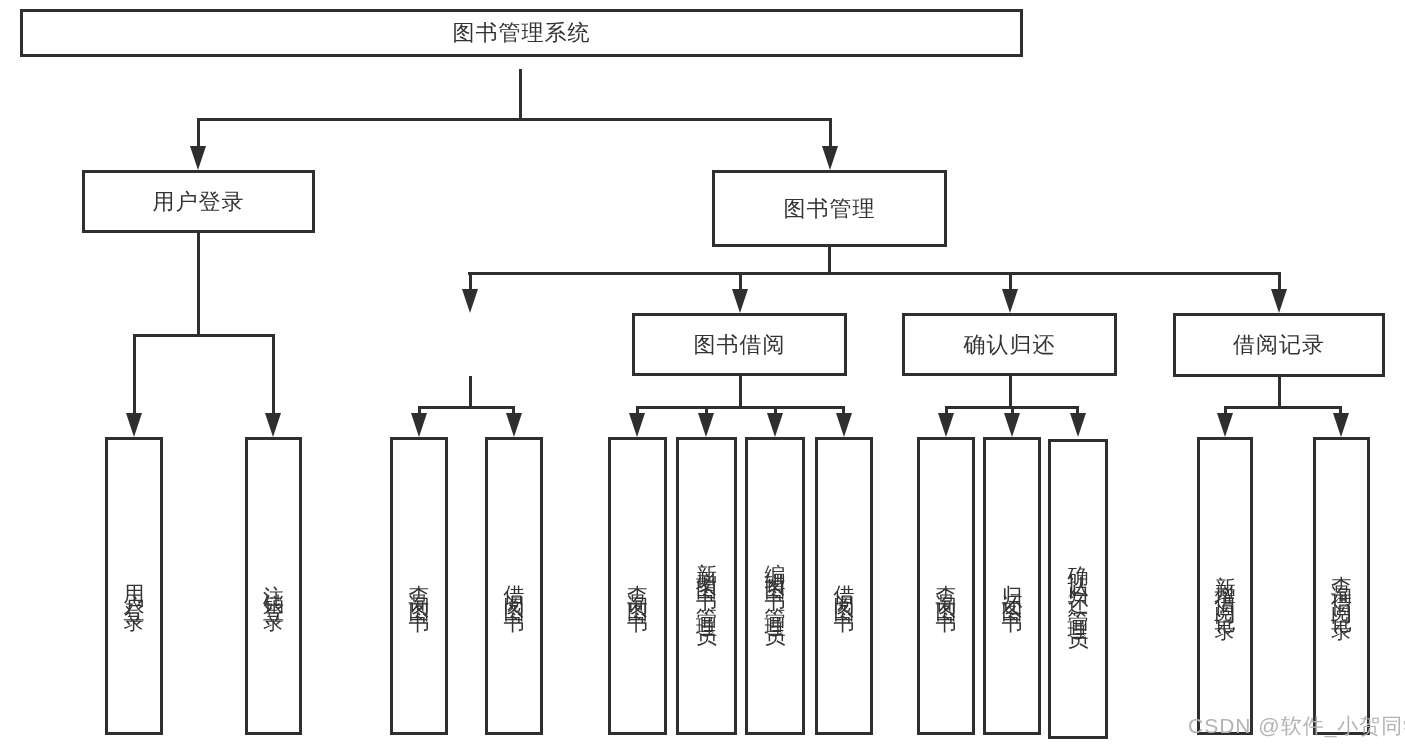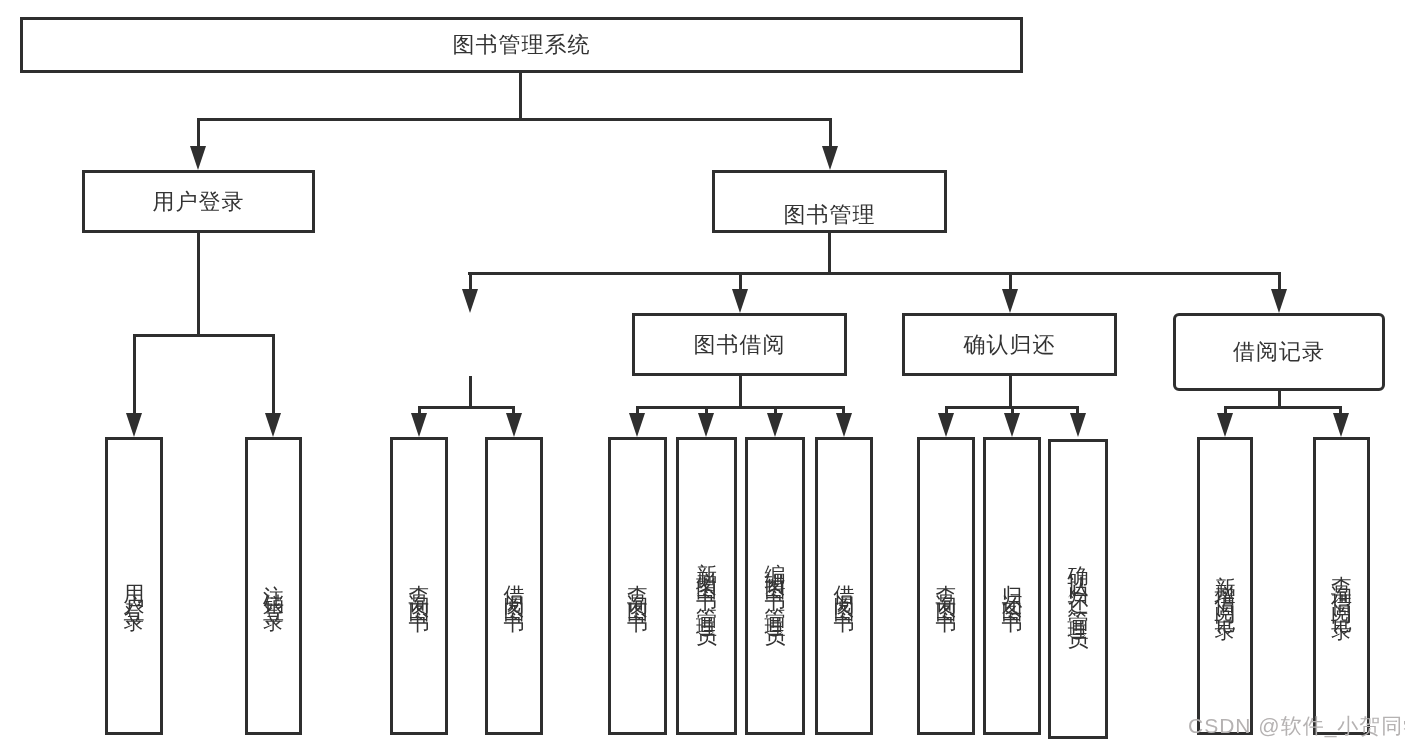--- a/index.html
+++ b/index.html
@@ -78,35 +78,35 @@
     letter-spacing: 1px;
     white-space: nowrap;
     z-index: 3;
   }
 </style>
 </head>
 <body>
 
 <div id="canvas">
 
-  <div class="hbox" style="left:20px; top:17px; width:1003px; height:56px;">
+  <div class="hbox" style="left:20px; top:9px; width:1003px; height:48px;">
     <span>图书管理系统</span>
   </div>
 
   <div class="vline" style="left:519px; top:69px; height:51px;"></div>
   <div class="hline" style="left:197px; top:118px; width:634px;"></div>
   <div class="vline" style="left:197px; top:118px; height:30px;"></div>
   <div class="arrowhead" style="left:190px; top:146px;"></div>
   <div class="vline" style="left:829px; top:118px; height:30px;"></div>
   <div class="arrowhead" style="left:822px; top:146px;"></div>
 
   <div class="hbox" style="left:82px; top:170px; width:233px; height:63px;">
     <span>用户登录</span>
   </div>
-  <div class="hbox" style="left:712px; top:170px; width:235px; height:63px;align-items:flex-end;">
+  <div class="hbox" style="left:712px; top:170px; width:235px; height:77px;">
     <span>图书管理</span>
   </div>
 
   <div class="vline" style="left:197px; top:233px; height:103px;"></div>
   <div class="hline" style="left:133px; top:334px; width:141px;"></div>
   <div class="vline" style="left:133px; top:334px; height:80px;"></div>
   <div class="arrowhead" style="left:126px; top:413px;"></div>
   <div class="vline" style="left:272px; top:334px; height:80px;"></div>
   <div class="arrowhead" style="left:265px; top:413px;"></div>
 
@@ -120,21 +120,21 @@
   <div class="arrowhead" style="left:1002px; top:289px;"></div>
   <div class="vline" style="left:1278px; top:272px; height:19px;"></div>
   <div class="arrowhead" style="left:1271px; top:289px;"></div>
 
   <div class="hbox" style="left:632px; top:313px; width:215px; height:63px;">
     <span>图书借阅</span>
   </div>
   <div class="hbox" style="left:902px; top:313px; width:215px; height:63px;">
     <span>确认归还</span>
   </div>
-  <div class="hbox" style="left:1173px; top:313px; width:212px; height:78px;border-radius:6px;">
+  <div class="hbox" style="left:1173px; top:313px; width:212px; height:64px;">
     <span>借阅记录</span>
   </div>
 
   <div class="vline" style="left:469px; top:376px; height:32px;"></div>
   <div class="hline" style="left:418px; top:406px; width:97px;"></div>
   <div class="vline" style="left:418px; top:406px; height:9px;"></div>
   <div class="arrowhead" style="left:411px; top:413px;"></div>
   <div class="vline" style="left:512px; top:406px; height:9px;"></div>
   <div class="arrowhead" style="left:506px; top:413px;"></div>
 

